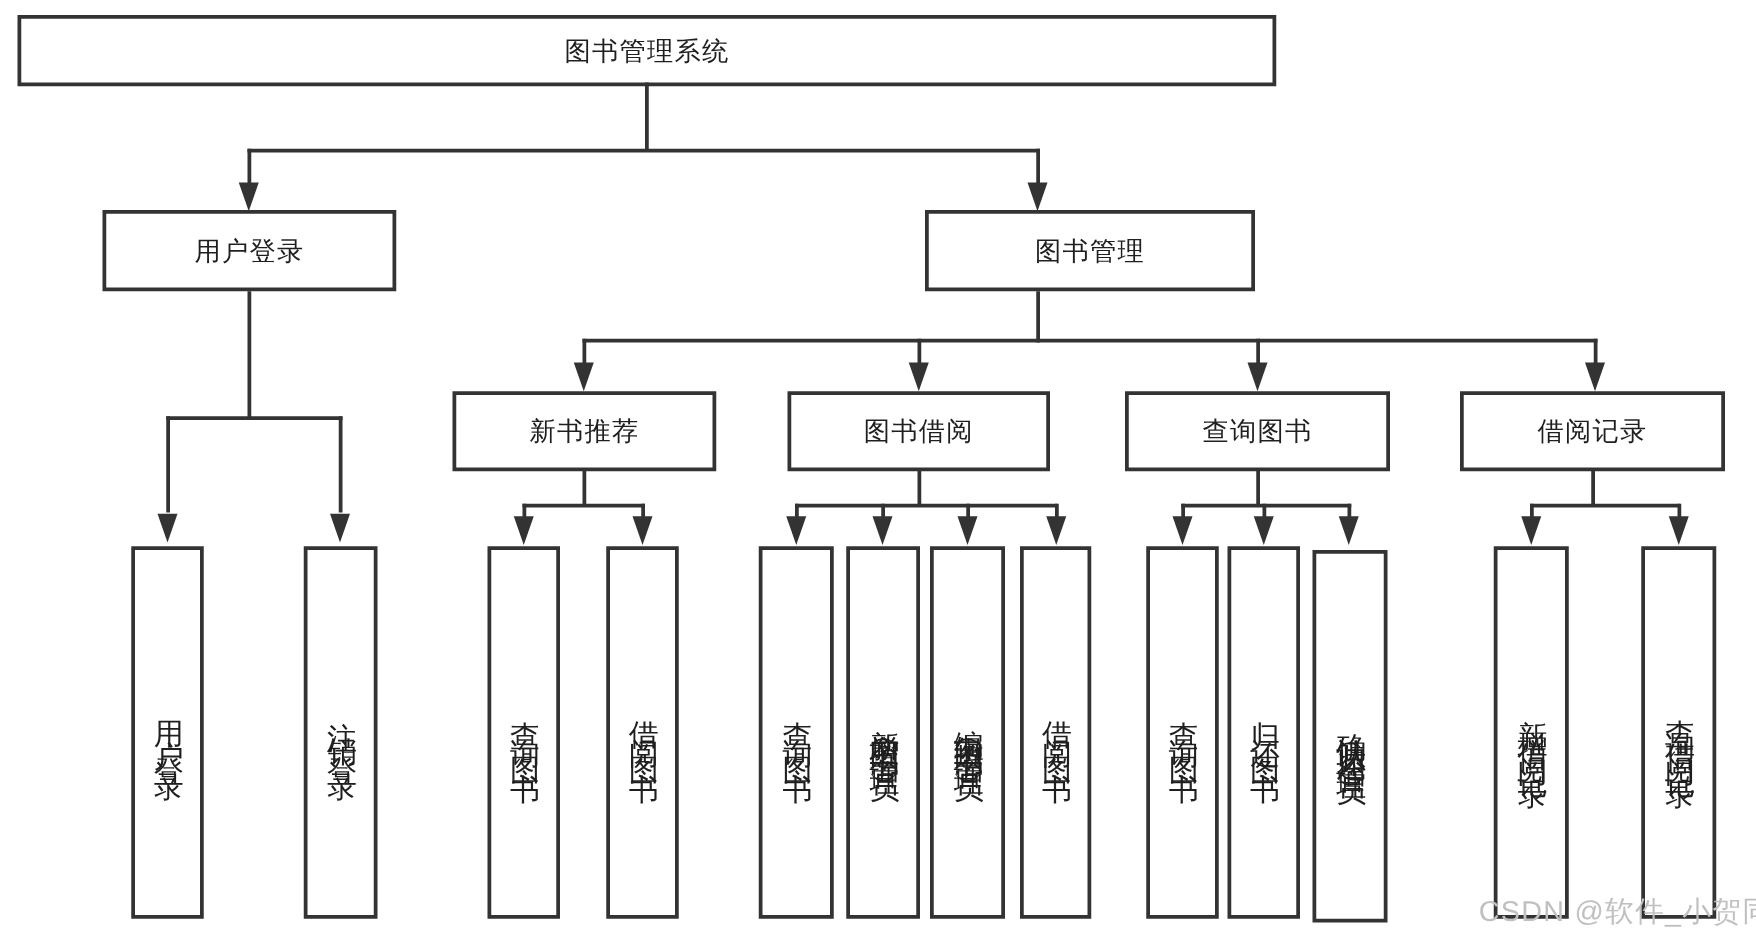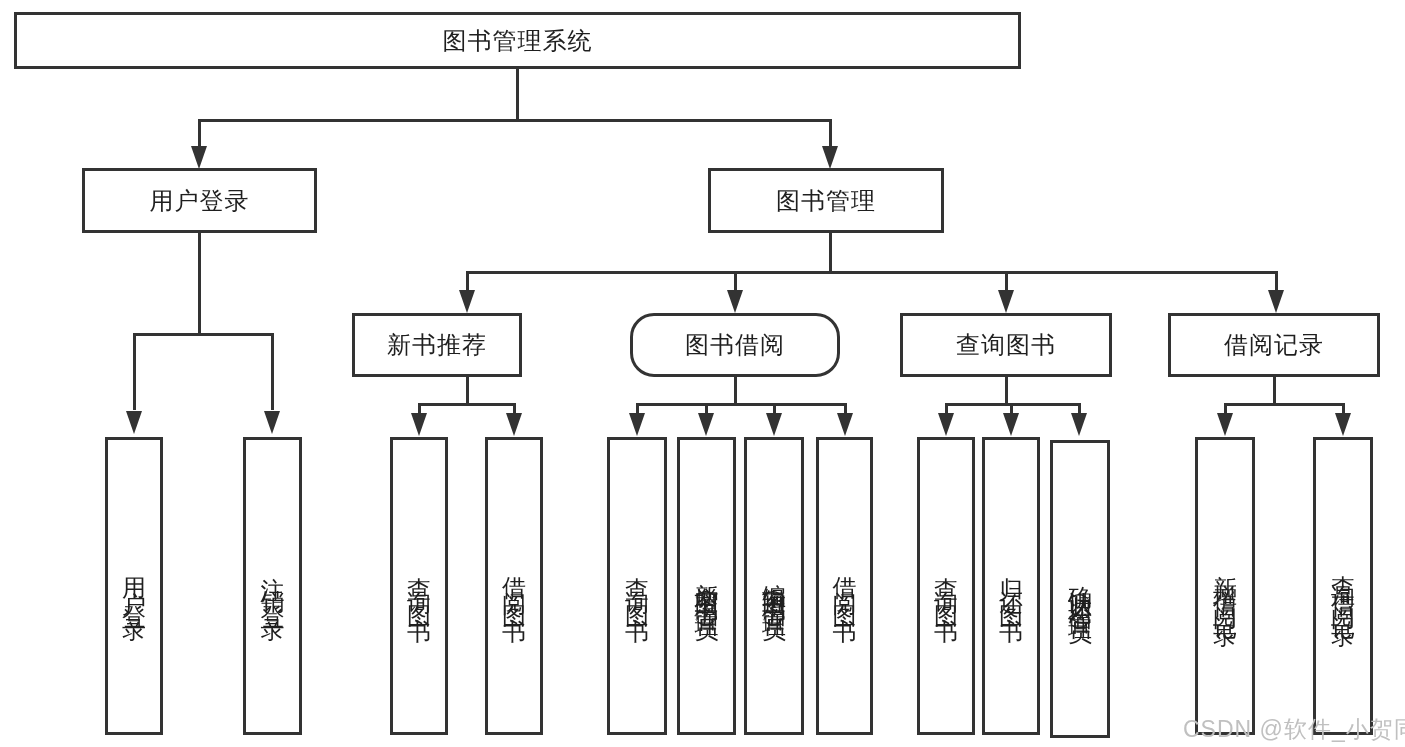--- a/index.html
+++ b/index.html
@@ -4,21 +4,21 @@
 <style>
   html,body{margin:0;padding:0;background:#ffffff;}
   .canvas{
     position:relative;width:1405px;height:747px;background:#ffffff;overflow:hidden;
     font-family:"Liberation Sans", sans-serif;color:#1f1f1f;
   }
   .box{
     position:absolute;box-sizing:border-box;border:3px solid #333333;background:#ffffff;
     display:flex;align-items:center;justify-content:center;
   }
-  .hbox{font-size:24px;letter-spacing:1px;}
+  .hbox{font-size:21px;letter-spacing:1px;}
   .vbox{
     writing-mode:vertical-rl;text-orientation:mixed;
     font-size:24px;
   }
   .ls-lg{letter-spacing:14px;}
   .ls-md{letter-spacing:10px;}
   .ls-sm{letter-spacing:5px;}
   .line{position:absolute;background:#333333;}
   .arrowhead{
     position:absolute;width:0;height:0;
@@ -42,21 +42,21 @@
   <div class="line" style="left:516px;top:66px;width:3px;height:55px;"></div>
   <div class="line" style="left:198px;top:119px;width:634px;height:3px;"></div>
   <div class="line" style="left:198px;top:119px;width:3px;height:30px;"></div>
   <div class="arrowhead" style="left:191px;top:146px;"></div>
   <div class="line" style="left:829px;top:119px;width:3px;height:30px;"></div>
   <div class="arrowhead" style="left:822px;top:146px;"></div>
 
   <div class="box hbox" style="left:82px;top:168px;width:235px;height:65px;">
     <span>用户登录</span>
   </div>
-  <div class="box hbox" style="left:708px;top:168px;width:236px;height:65px;">
+  <div class="box hbox" style="left:740px;top:168px;width:264px;height:65px;">
     <span>图书管理</span>
   </div>
 
   <div class="line" style="left:198px;top:233px;width:3px;height:103px;"></div>
   <div class="line" style="left:133px;top:333px;width:141px;height:3px;"></div>
   <div class="line" style="left:133px;top:333px;width:3px;height:77px;"></div>
   <div class="arrowhead" style="left:126px;top:411px;"></div>
   <div class="line" style="left:271px;top:333px;width:3px;height:77px;"></div>
   <div class="arrowhead" style="left:264px;top:411px;"></div>
 
@@ -64,24 +64,24 @@
   <div class="line" style="left:466px;top:271px;width:812px;height:3px;"></div>
   <div class="line" style="left:466px;top:271px;width:3px;height:22px;"></div>
   <div class="arrowhead" style="left:459px;top:290px;"></div>
   <div class="line" style="left:734px;top:271px;width:3px;height:22px;"></div>
   <div class="arrowhead" style="left:727px;top:290px;"></div>
   <div class="line" style="left:1005px;top:271px;width:3px;height:22px;"></div>
   <div class="arrowhead" style="left:998px;top:290px;"></div>
   <div class="line" style="left:1275px;top:271px;width:3px;height:22px;"></div>
   <div class="arrowhead" style="left:1268px;top:290px;"></div>
 
-  <div class="box hbox" style="left:352px;top:313px;width:170px;height:64px;">
+  <div class="box hbox" style="left:362px;top:313px;width:211px;height:64px;">
     <span>新书推荐</span>
   </div>
-  <div class="box hbox" style="left:630px;top:313px;width:210px;height:64px;border-radius:24px;">
+  <div class="box hbox" style="left:630px;top:313px;width:210px;height:64px;">
     <span>图书借阅</span>
   </div>
   <div class="box hbox" style="left:900px;top:313px;width:212px;height:64px;">
     <span>查询图书</span>
   </div>
   <div class="box hbox" style="left:1168px;top:313px;width:212px;height:64px;">
     <span>借阅记录</span>
   </div>
 
   <div class="line" style="left:466px;top:375px;width:3px;height:30px;"></div>

